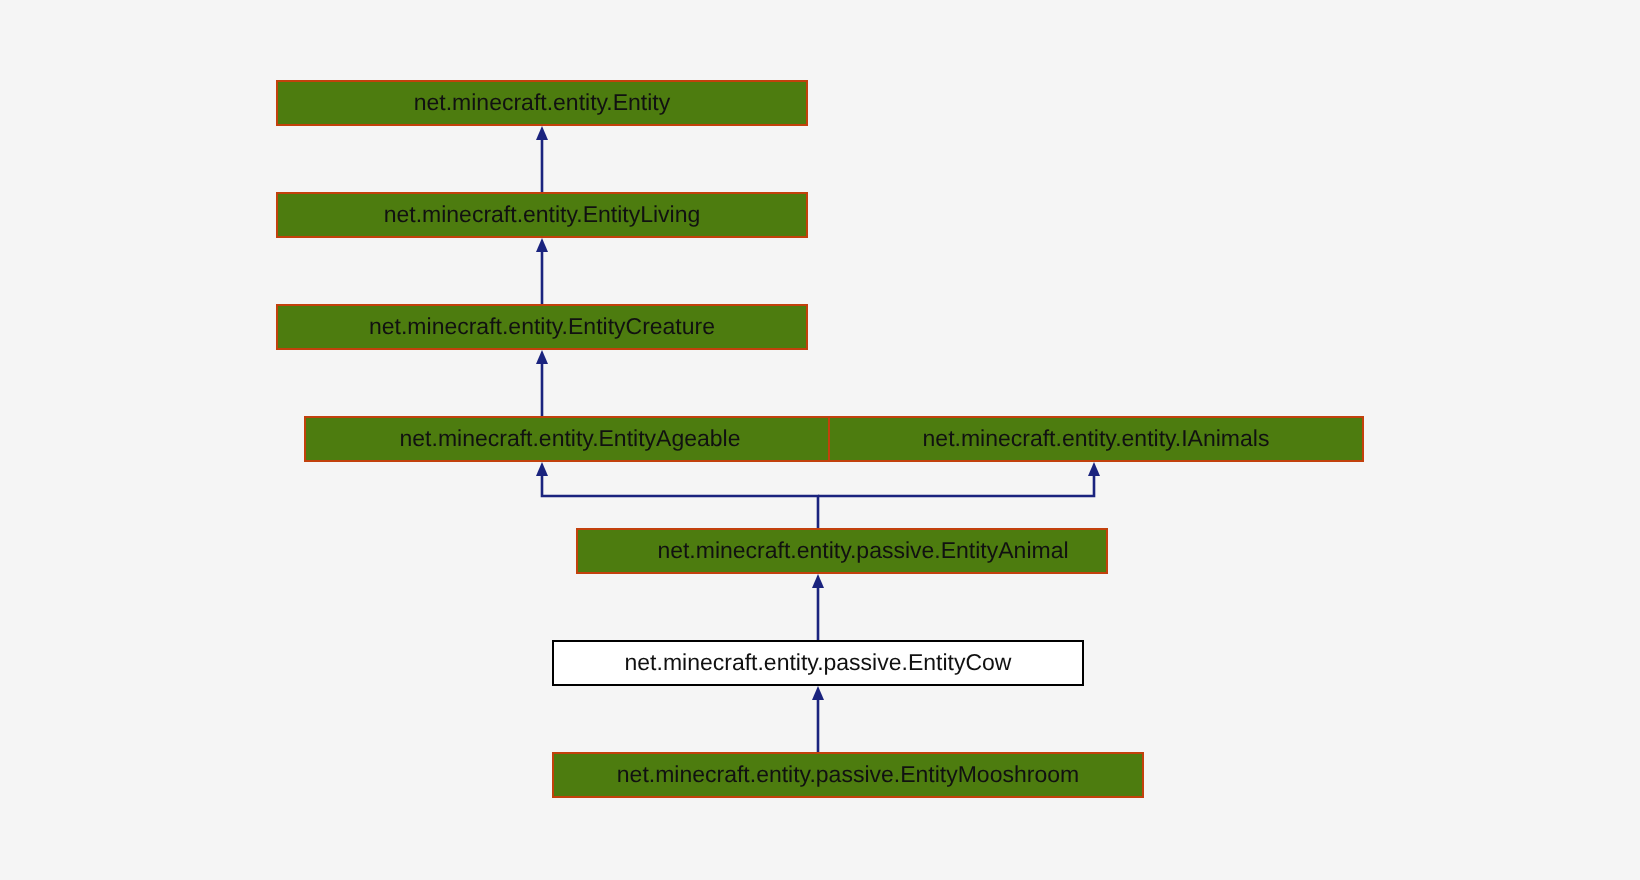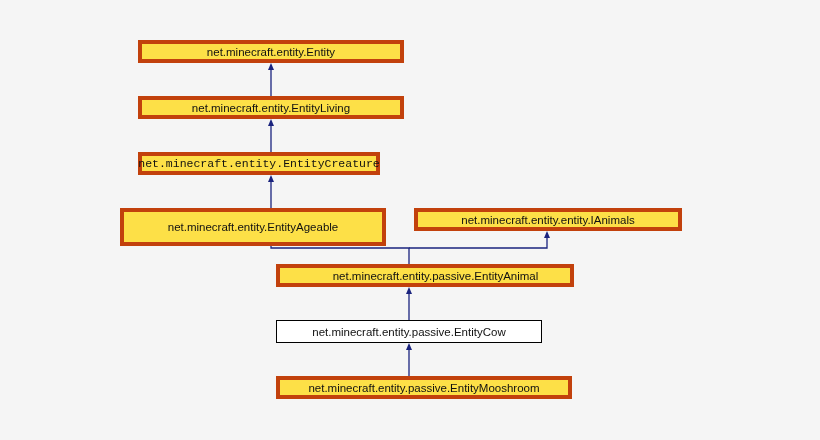--- a/index.html
+++ b/index.html
@@ -1,19 +1,19 @@
 <!DOCTYPE html>
 <html><head>
 <meta charset="utf-8">
 <style>
   html, body { margin:0; padding:0; }
   body { width:820px; height:440px; background:#f5f5f5; position:relative; overflow:hidden;
          font-family:"Liberation Sans", sans-serif; }
-  .node { position:absolute; height:22px; box-sizing:border-box; border:4px solid #c2410c;
-          background:#fde047; font-size:11.5px; color:#111; display:flex; align-items:center;
+  .node { position:absolute; height:22px; box-sizing:border-box; border:1px solid #c2410c;
+          background:#4d7c0f; font-size:11.5px; color:#111; display:flex; align-items:center;
           justify-content:center; white-space:nowrap; cursor:pointer; }
   .node.current { background:#ffffff; border:1px solid #000; cursor:default; }
   svg.edges { position:absolute; left:0; top:0; }
 </style>
 </head>
 <body>
 
 <svg class="edges" width="820" height="440">
   <g stroke="#1a237e" stroke-width="1.3" fill="none">
     <line x1="271" y1="96" x2="271" y2="68"></line>
@@ -30,18 +30,18 @@
     <polygon points="271,175 268,182 274,182"></polygon>
     <polygon points="271,231 268,238 274,238"></polygon>
     <polygon points="547,231 544,238 550,238"></polygon>
     <polygon points="409,287 406,294 412,294"></polygon>
     <polygon points="409,343 406,350 412,350"></polygon>
   </g>
 </svg>
 
 <div class="node" style="left:138px;top:40px;width:266px;height:23px;">net.minecraft.entity.Entity</div>
 <div class="node" style="left:138px;top:96px;width:266px;height:23px;">net.minecraft.entity.EntityLiving</div>
-<div class="node" style="left:138px;top:152px;width:242px;height:23px;font-family:Liberation Mono, monospace;">net.minecraft.entity.EntityCreature</div>
-<div class="node" style="left:120px;top:208px;width:266px;height:38px;">net.minecraft.entity.EntityAgeable</div>
+<div class="node" style="left:138px;top:152px;width:266px;height:23px;">net.minecraft.entity.EntityCreature</div>
+<div class="node" style="left:152px;top:208px;width:266px;height:23px;">net.minecraft.entity.EntityAgeable</div>
 <div class="node" style="left:414px;top:208px;width:268px;height:23px;">net.minecraft.entity.entity.IAnimals</div>
-<div class="node" style="left:276px;top:264px;width:298px;height:23px;padding-left:21px;">net.minecraft.entity.passive.EntityAnimal</div>
+<div class="node" style="left:288px;top:264px;width:266px;height:23px;padding-left:21px;">net.minecraft.entity.passive.EntityAnimal</div>
 <div class="node current" style="left:276px;top:320px;width:266px;height:23px;">net.minecraft.entity.passive.EntityCow</div>
 <div class="node" style="left:276px;top:376px;width:296px;height:23px;">net.minecraft.entity.passive.EntityMooshroom</div>
 
 </body></html>

